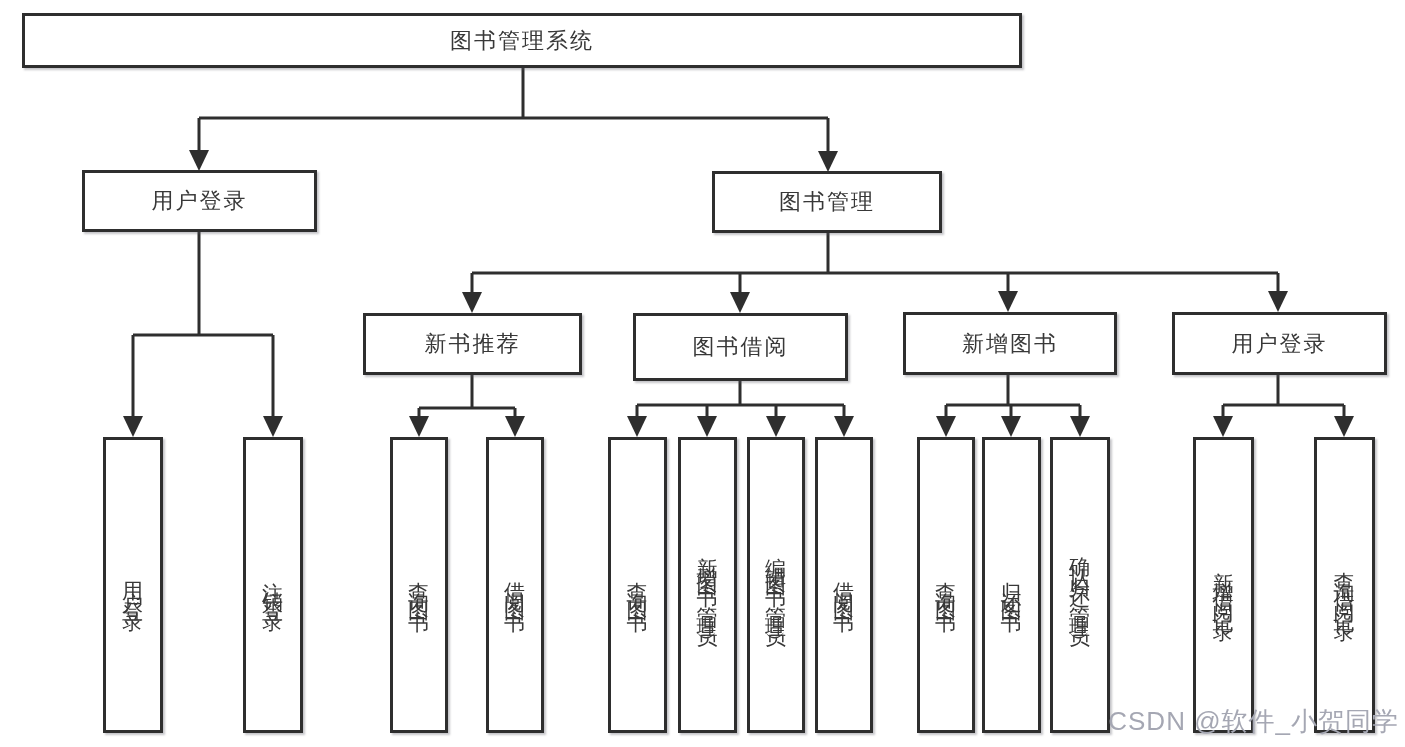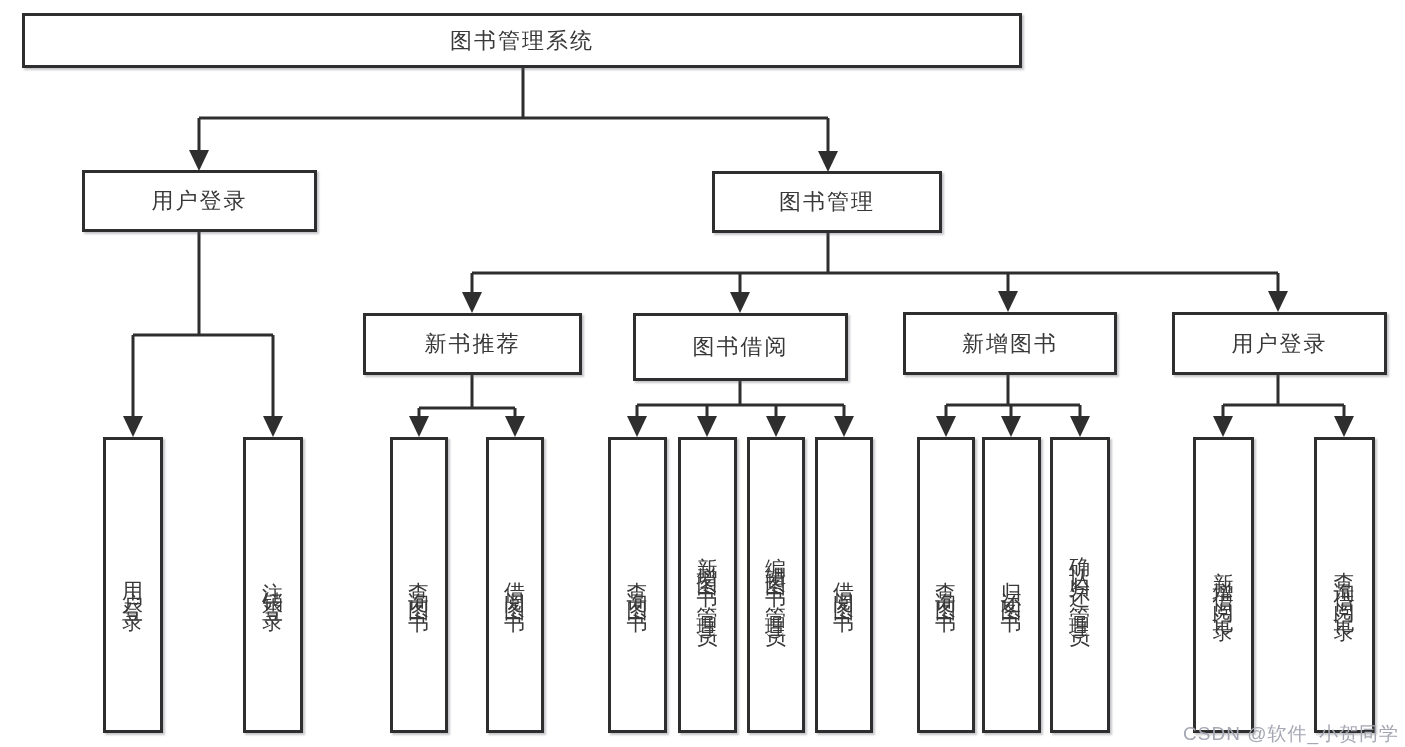--- a/index.html
+++ b/index.html
@@ -25,22 +25,22 @@
     box-shadow:2px 2px 2px rgba(90,90,100,0.35);
   }
   .hnode{font-size:22px;letter-spacing:2px;white-space:nowrap;}
   .vnode{overflow:hidden;}
   .vtext{
     writing-mode:vertical-rl;
     font-size:21px;line-height:1;letter-spacing:10px;
     color:var(--text,#383838);
   }
   .watermark{
-    position:absolute;right:6px;bottom:0;
-    font-size:19px;letter-spacing:1px;
+    position:absolute;right:6px;bottom:8px;
+    font-size:26px;letter-spacing:1px;
     color:var(--watermark,#a5a7b3);
     white-space:nowrap;
   }
 </style>
 </head>
 <body>
 
 <div id="canvas">
 
   <svg class="wires" width="1405" height="747" viewBox="0 0 1405 747" aria-hidden="true">

